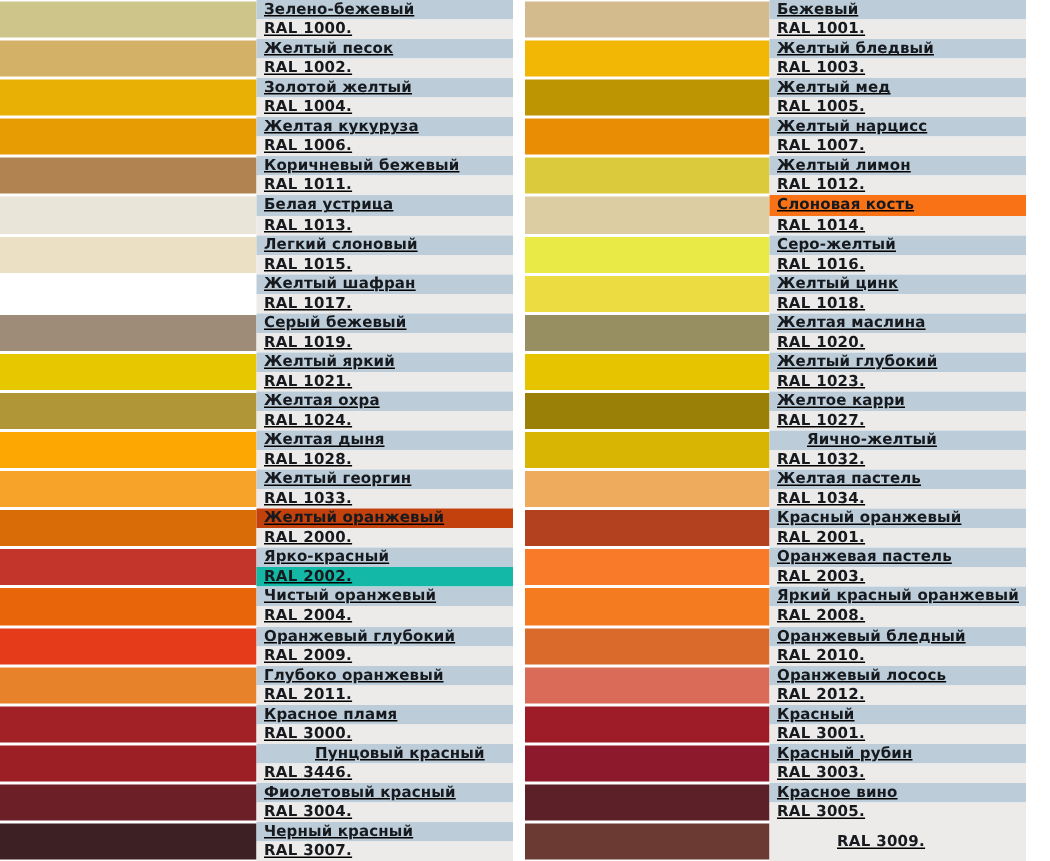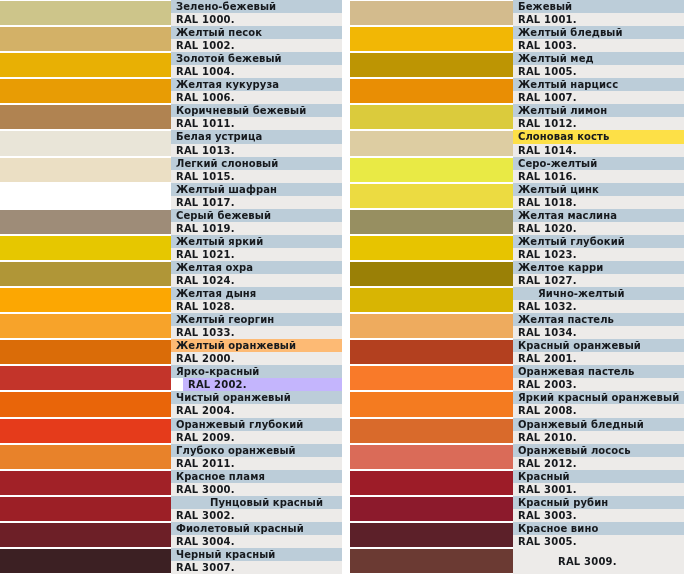--- a/index.html
+++ b/index.html
@@ -10,20 +10,21 @@
   body {
     width: 700px;
     height: 574px;
     overflow: hidden;
     font-family: "DejaVu Sans", "Liberation Sans", sans-serif;
   }
   #chart {
     display: flex;
     width: 684px;
     height: 574px;
+    text-decoration: underline;
   }
   .column {
     width: 350px;
     height: 574px;
     display: flex;
     flex-direction: column;
   }
   .column.right .row {
     padding-left: 8px;
     background: #ffffff;
@@ -89,21 +90,21 @@
       <div class="row">
         <div class="swatch" style="background: rgb(211, 177, 103);"></div>
         <div class="labels">
           <div class="name-band" style="background: rgb(188, 205, 217); color: rgb(22, 25, 29);">Желтый песок</div>
           <div class="code-band" style="background: rgb(237, 235, 233); color: rgb(22, 25, 29);">RAL 1002.</div>
         </div>
       </div>
       <div class="row">
         <div class="swatch" style="background: rgb(232, 176, 4);"></div>
         <div class="labels">
-          <div class="name-band" style="background: rgb(188, 205, 217); color: rgb(22, 25, 29);">Золотой бежевый</div>
+          <div class="name-band" style="background: rgb(188, 205, 217); color: rgb(22, 25, 29);">Золотой желтый</div>
           <div class="code-band" style="background: rgb(237, 235, 233); color: rgb(22, 25, 29);">RAL 1004.</div>
         </div>
       </div>
       <div class="row">
         <div class="swatch" style="background: rgb(232, 156, 4);"></div>
         <div class="labels">
           <div class="name-band" style="background: rgb(188, 205, 217); color: rgb(22, 25, 29);">Желтая кукуруза</div>
           <div class="code-band" style="background: rgb(237, 235, 233); color: rgb(22, 25, 29);">RAL 1006.</div>
         </div>
       </div>
@@ -166,29 +167,29 @@
       <div class="row">
         <div class="swatch" style="background: rgb(247, 163, 42);"></div>
         <div class="labels">
           <div class="name-band" style="background: rgb(188, 205, 217); color: rgb(22, 25, 29);">Желтый георгин</div>
           <div class="code-band" style="background: rgb(237, 235, 233); color: rgb(22, 25, 29);">RAL 1033.</div>
         </div>
       </div>
       <div class="row">
         <div class="swatch" style="background: rgb(218, 108, 8);"></div>
         <div class="labels">
-          <div class="name-band" style="background: #fdba74; color: rgb(22, 25, 29);">Желтый оранжевый</div>
+          <div class="name-band" style="background: #c2410c; color: rgb(22, 25, 29);">Желтый оранжевый</div>
           <div class="code-band" style="background: rgb(237, 235, 233); color: rgb(22, 25, 29);">RAL 2000.</div>
         </div>
       </div>
       <div class="row">
         <div class="swatch" style="background: rgb(195, 52, 42);"></div>
         <div class="labels">
           <div class="name-band" style="background: rgb(188, 205, 217); color: rgb(22, 25, 29);">Ярко-красный</div>
-          <div class="code-band" style="background: #c4b5fd; color: rgb(22, 25, 29); margin-left: 12px;">RAL 2002.</div>
+          <div class="code-band" style="background: #14b8a6; color: rgb(22, 25, 29);">RAL 2002.</div>
         </div>
       </div>
       <div class="row">
         <div class="swatch" style="background: rgb(233, 101, 9);"></div>
         <div class="labels">
           <div class="name-band" style="background: rgb(188, 205, 217); color: rgb(22, 25, 29);">Чистый оранжевый</div>
           <div class="code-band" style="background: rgb(237, 235, 233); color: rgb(22, 25, 29);">RAL 2004.</div>
         </div>
       </div>
       <div class="row">
@@ -209,21 +210,21 @@
         <div class="swatch" style="background: rgb(161, 33, 39);"></div>
         <div class="labels">
           <div class="name-band" style="background: rgb(188, 205, 217); color: rgb(22, 25, 29);">Красное пламя</div>
           <div class="code-band" style="background: rgb(237, 235, 233); color: rgb(22, 25, 29);">RAL 3000.</div>
         </div>
       </div>
       <div class="row">
         <div class="swatch" style="background: rgb(156, 31, 38);"></div>
         <div class="labels">
           <div class="name-band" style="background: rgb(188, 205, 217); color: rgb(22, 25, 29); padding-left: 39px;">Пунцовый красный</div>
-          <div class="code-band" style="background: rgb(237, 235, 233); color: rgb(22, 25, 29);">RAL 3002.</div>
+          <div class="code-band" style="background: rgb(237, 235, 233); color: rgb(22, 25, 29);">RAL 3446.</div>
         </div>
       </div>
       <div class="row">
         <div class="swatch" style="background: rgb(109, 31, 39);"></div>
         <div class="labels">
           <div class="name-band" style="background: rgb(188, 205, 217); color: rgb(22, 25, 29);">Фиолетовый красный</div>
           <div class="code-band" style="background: rgb(237, 235, 233); color: rgb(22, 25, 29);">RAL 3004.</div>
         </div>
       </div>
       <div class="row">
@@ -266,21 +267,21 @@
       <div class="row">
         <div class="swatch" style="background: rgb(219, 203, 60);"></div>
         <div class="labels">
           <div class="name-band" style="background: rgb(188, 205, 217); color: rgb(22, 25, 29);">Желтый лимон</div>
           <div class="code-band" style="background: rgb(237, 235, 233); color: rgb(22, 25, 29);">RAL 1012.</div>
         </div>
       </div>
       <div class="row">
         <div class="swatch" style="background: rgb(221, 205, 162);"></div>
         <div class="labels">
-          <div class="name-band" style="background: #fde047; color: rgb(22, 25, 29);">Слоновая кость</div>
+          <div class="name-band" style="background: #f97316; color: rgb(22, 25, 29);">Слоновая кость</div>
           <div class="code-band" style="background: rgb(237, 235, 233); color: rgb(22, 25, 29);">RAL 1014.</div>
         </div>
       </div>
       <div class="row">
         <div class="swatch" style="background: rgb(233, 234, 69);"></div>
         <div class="labels">
           <div class="name-band" style="background: rgb(188, 205, 217); color: rgb(22, 25, 29);">Серо-желтый</div>
           <div class="code-band" style="background: rgb(237, 235, 233); color: rgb(22, 25, 29);">RAL 1016.</div>
         </div>
       </div>

